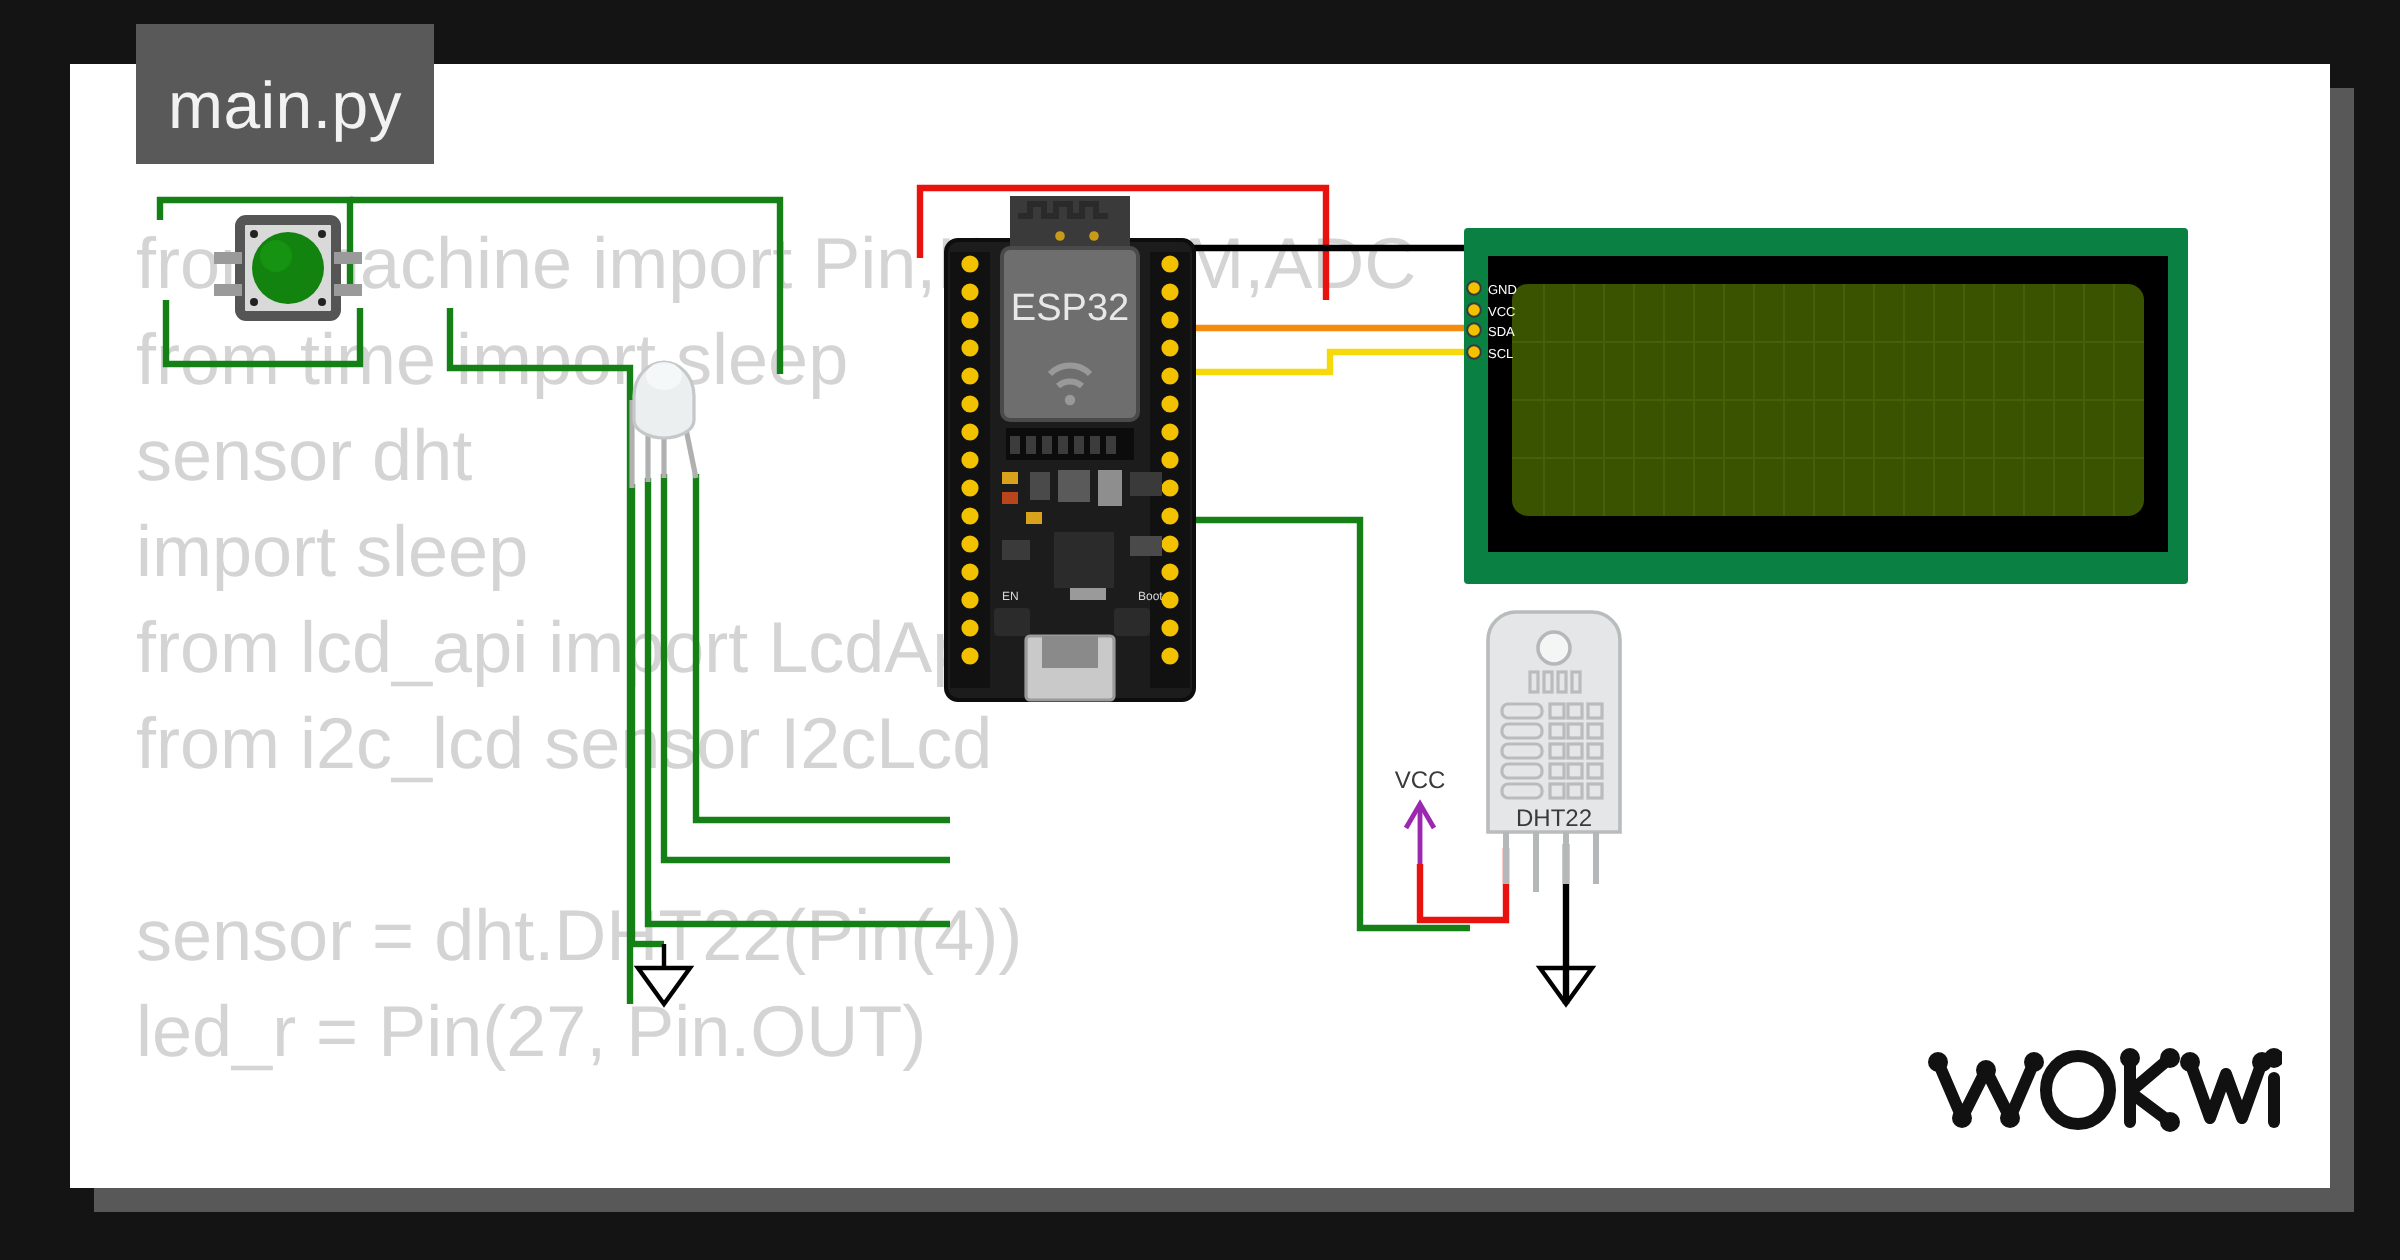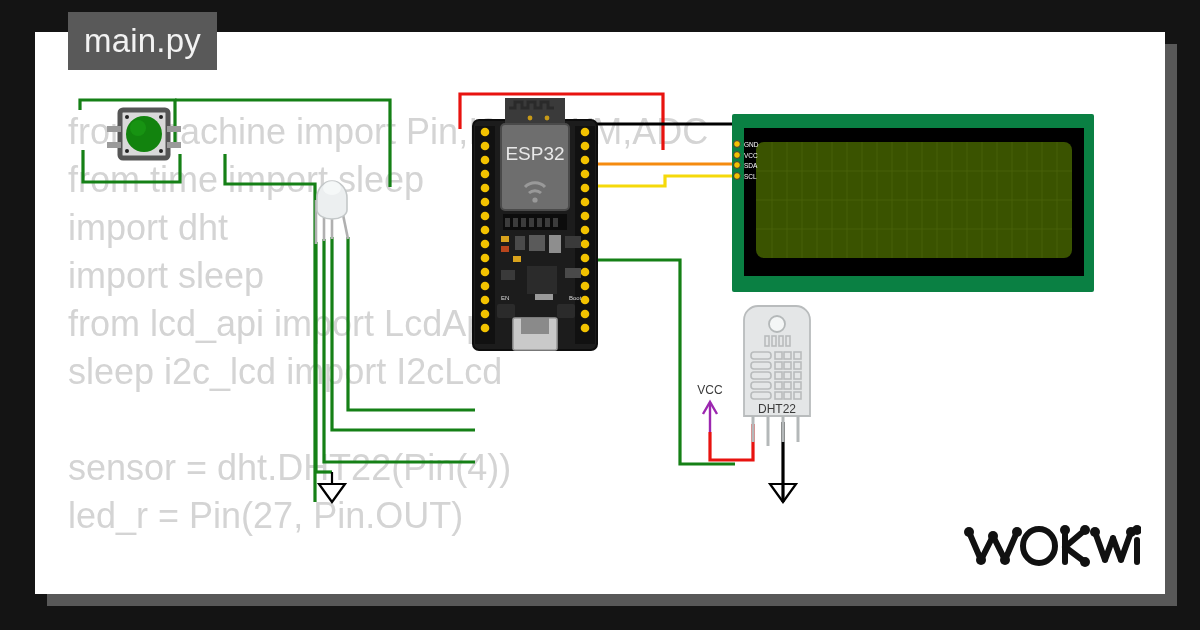--- a/index.html
+++ b/index.html
@@ -20,21 +20,21 @@
   .canvas {
     position: absolute; left: 35px; top: 32px;
     width: 1130px; height: 562px;
     background: #ffffff;
     overflow: hidden;
   }
 
   
   .file-tab {
     position: absolute; left: 68px; top: 12px;
-    padding: 8px 16px 8px 16px;
+    padding: 20px 16px 8px 16px;
     background: #595959;
     color: #f2f2f2;
     font-size: 33px;
     line-height: 42px;
     letter-spacing: 0.2px;
     z-index: 40;
   }
 
   
   .code-layer {
@@ -68,24 +68,24 @@
 
   <div class="file-tab">
     <span>main.py</span>
   </div>
 
   <div class="canvas">
 
     <div class="code-layer">
       <div class="code-line" style="top:76px">from machine import Pin,I2C,PWM,ADC</div>
       <div class="code-line" style="top:124px">from time import sleep</div>
-      <div class="code-line" style="top:172px">import dht</div>
+      <div class="code-line" style="top:172px">sensor dht</div>
       <div class="code-line" style="top:220px">import sleep</div>
       <div class="code-line" style="top:268px">from lcd_api import LcdApi</div>
-      <div class="code-line" style="top:316px">sleep i2c_lcd import I2cLcd</div>
+      <div class="code-line" style="top:316px">from i2c_lcd sensor I2cLcd</div>
       <div class="code-line" style="top:364px"></div>
       <div class="code-line" style="top:412px">sensor = dht.DHT22(Pin(4))</div>
       <div class="code-line" style="top:460px">led_r = Pin(27, Pin.OUT)</div>
       <div class="code-line" style="top:556px">led_b = Pin(25, Pin.OUT)</div>
     </div>
 
     <svg class="circuit" viewBox="0 0 1130 562">
 
       <g fill="none" stroke-width="3.2">
 

